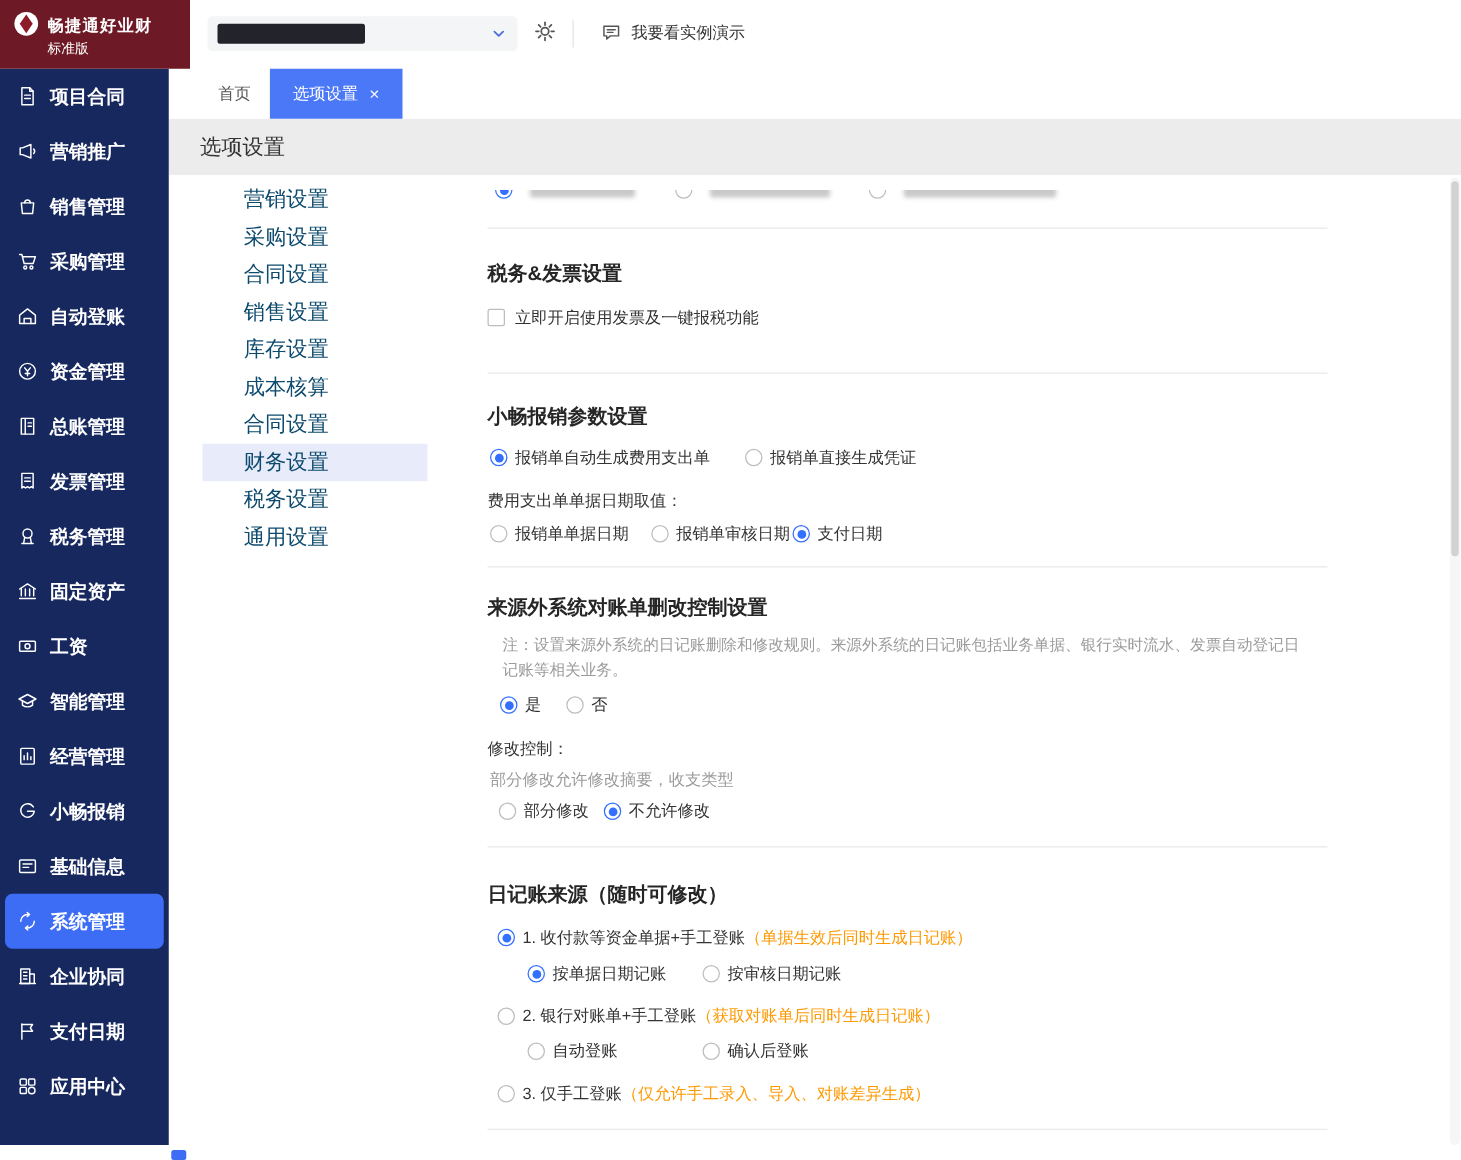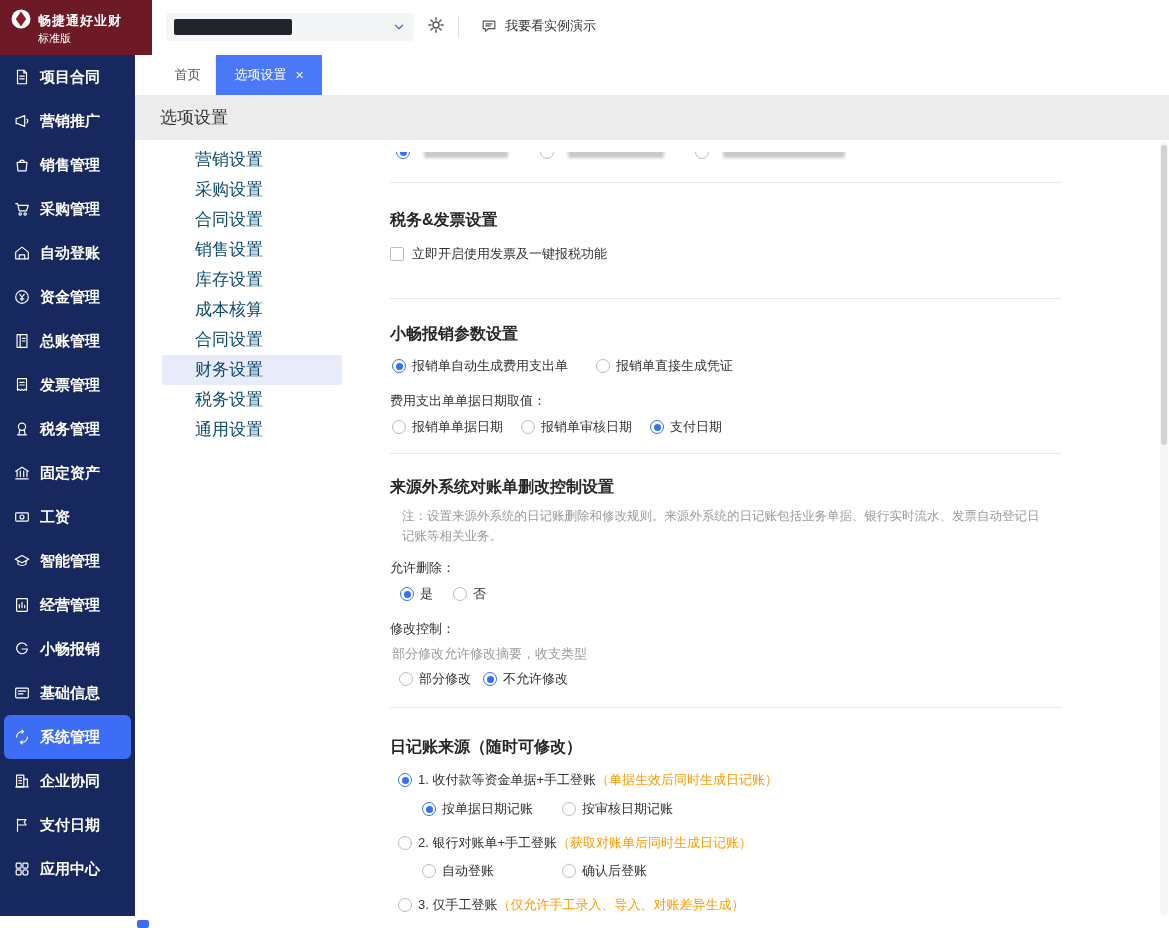--- a/index.html
+++ b/index.html
@@ -358,35 +358,34 @@
         <span class="radio"></span>
         <span>报销单直接生成凭证</span>
       </span>
     </div>
     <div class="lbl" style="margin-top:19px">费用支出单单据日期取值：</div>
     <div class="row" style="margin-top:10px;padding-left:2px">
       <span class="opt" style="margin-right:18px">
         <span class="radio"></span>
         <span>报销单单据日期</span>
       </span>
-      <span class="opt" style="margin-right:18px">
+      <span class="opt" style="margin-right:2px">
         <span class="radio"></span>
         <span>报销单审核日期</span>
       </span>
       <span class="opt">
         <span class="radio sel"></span>
         <span>支付日期</span>
       </span>
     </div>
 
     <div class="hr" style="margin-top:18px"></div>
 
     <div class="sec-title" style="margin-top:22px">来源外系统对账单删改控制设置</div>
     <div class="note" style="margin-top:8px;width:660px">注：设置来源外系统的日记账删除和修改规则。来源外系统的日记账包括业务单据、银行实时流水、发票自动登记日记账等相关业务。</div>
-    <div class="lbl" style="margin-top:14px">允许删除：</div>
     <div class="row" style="margin-top:10px;padding-left:10px">
       <span class="opt" style="margin-right:20px">
         <span class="radio sel"></span>
         <span>是</span>
       </span>
       <span class="opt">
         <span class="radio"></span>
         <span>否</span>
       </span>
     </div>

